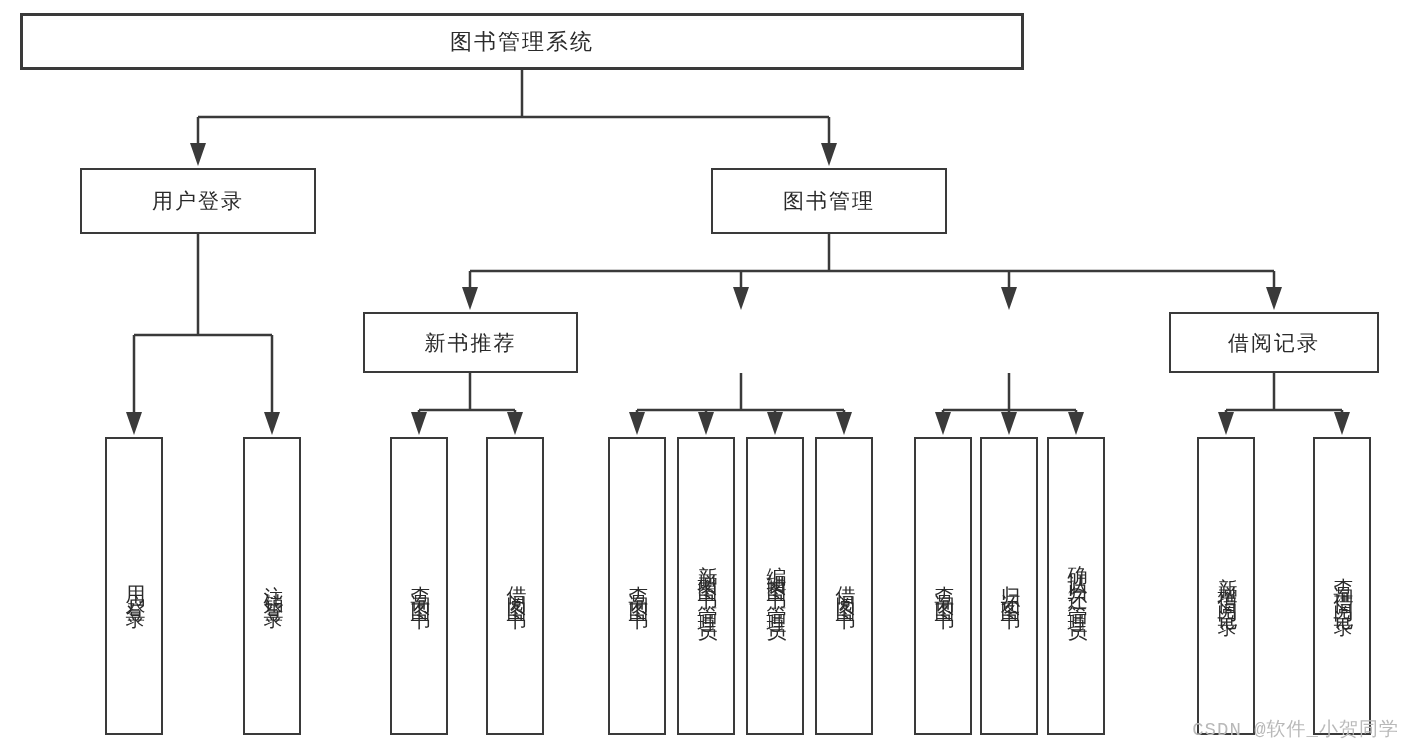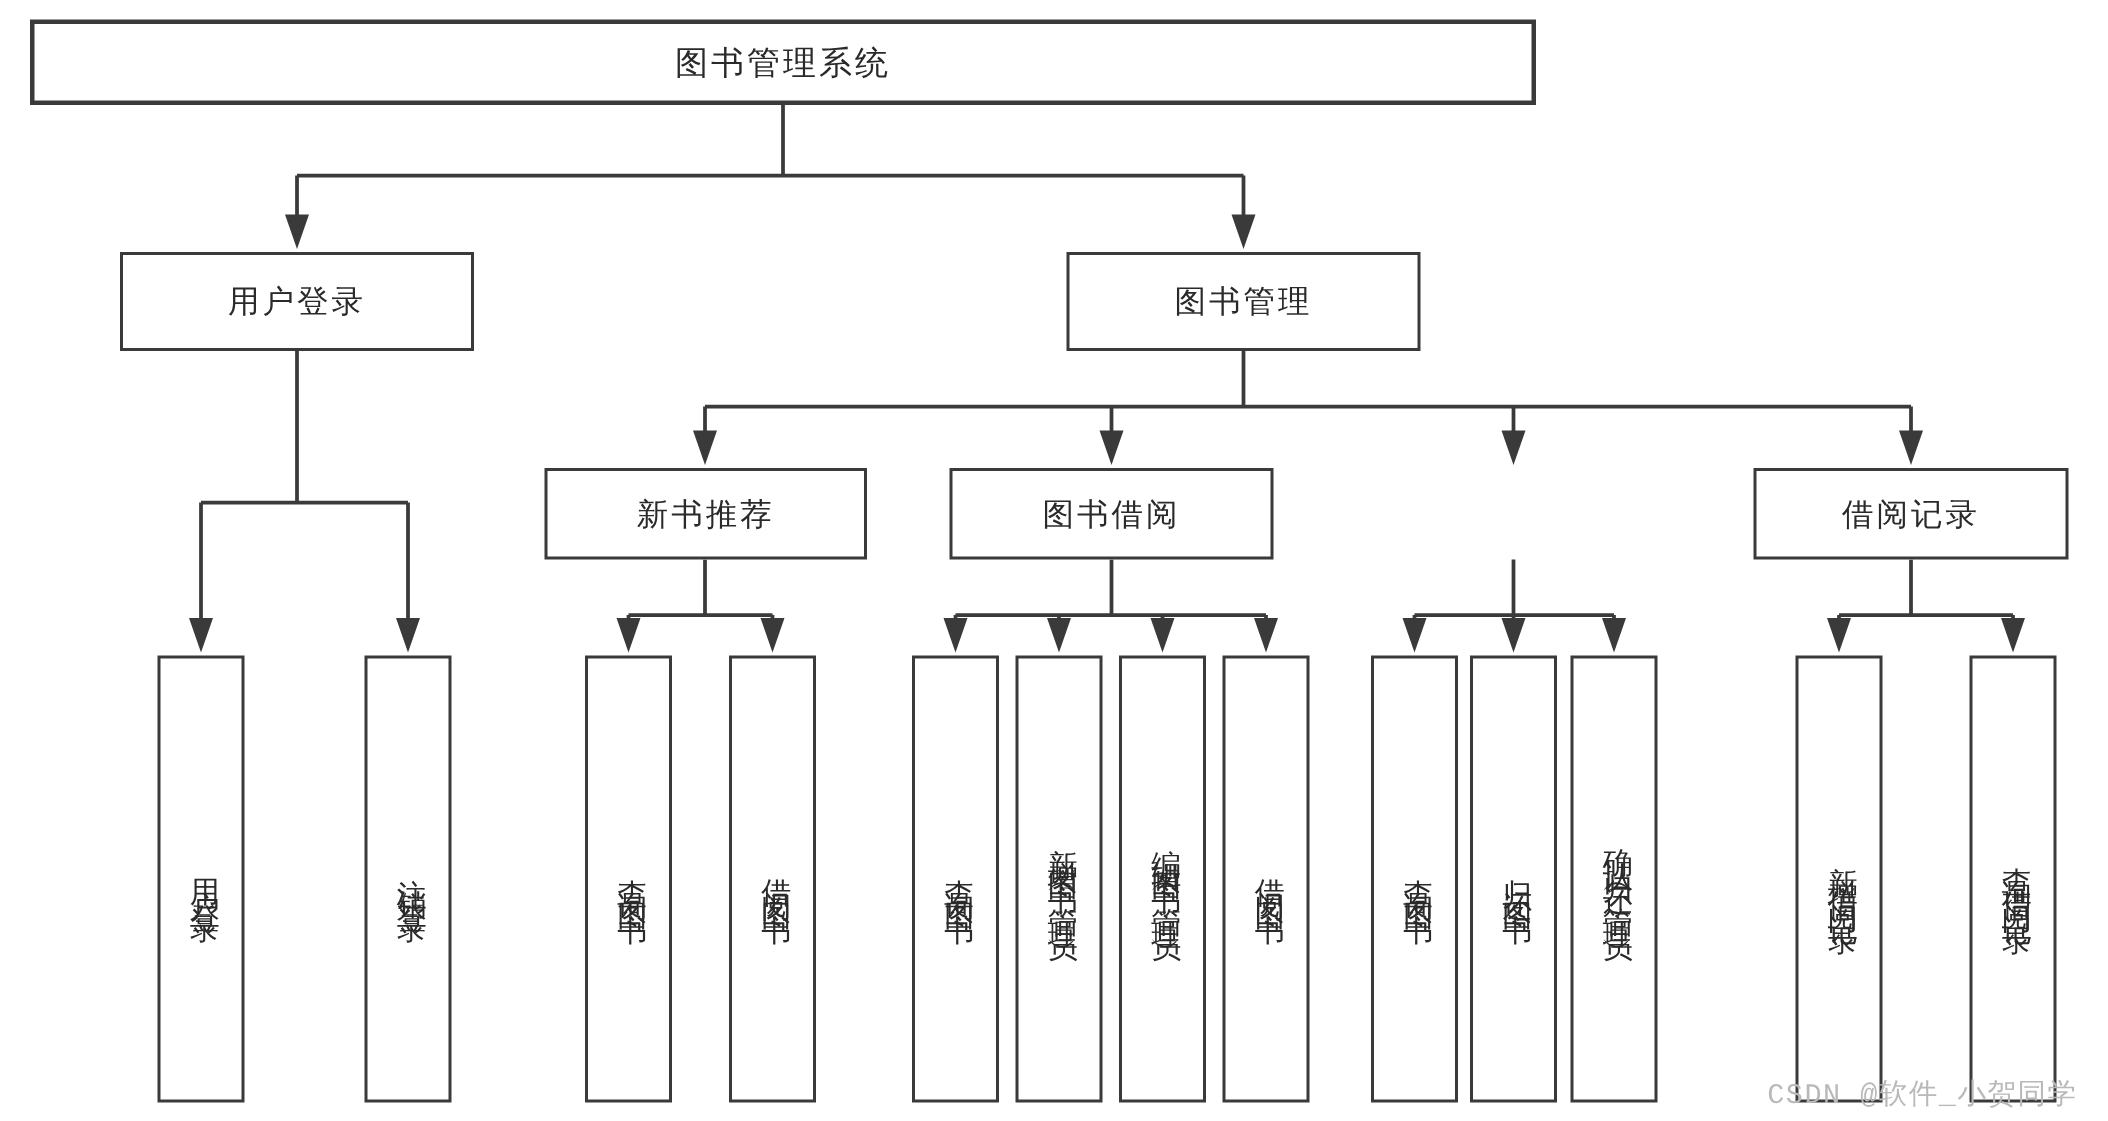--- a/index.html
+++ b/index.html
@@ -33,21 +33,21 @@
   .leaf{top:437px;width:58px;height:298px;font-size:20px;}
   .leaf .v{
     writing-mode:vertical-rl;
     text-orientation:mixed;
     letter-spacing:8px;
     line-height:1;
     white-space:nowrap;
   }
   .watermark{
     position:absolute;
-    right:20px;bottom:5px;
+    right:6px;bottom:5px;
     color:var(--watermark);
     font-size:19px;
     letter-spacing:1px;
     pointer-events:none;
   }
 </style>
 </head>
 <body>
 
 <div class="stage">
@@ -91,23 +91,20 @@
   <div class="node l2" style="left:80px;width:236px">
     <span>用户登录</span>
   </div>
   <div class="node l2" style="left:711px;width:236px">
     <span>图书管理</span>
   </div>
 
   <div class="node l3" style="left:363px;width:215px">
     <span>新书推荐</span>
   </div>
-  <div class="node l3" style="left:633px;width:216px">
-    <span>图书借阅</span>
-  </div>
   <div class="node l3" style="left:1169px;width:210px">
     <span>借阅记录</span>
   </div>
 
   <div class="node leaf" style="left:105px">
     <span class="v">用户登录</span>
   </div>
   <div class="node leaf" style="left:243px">
     <span class="v">注销登录</span>
   </div>

